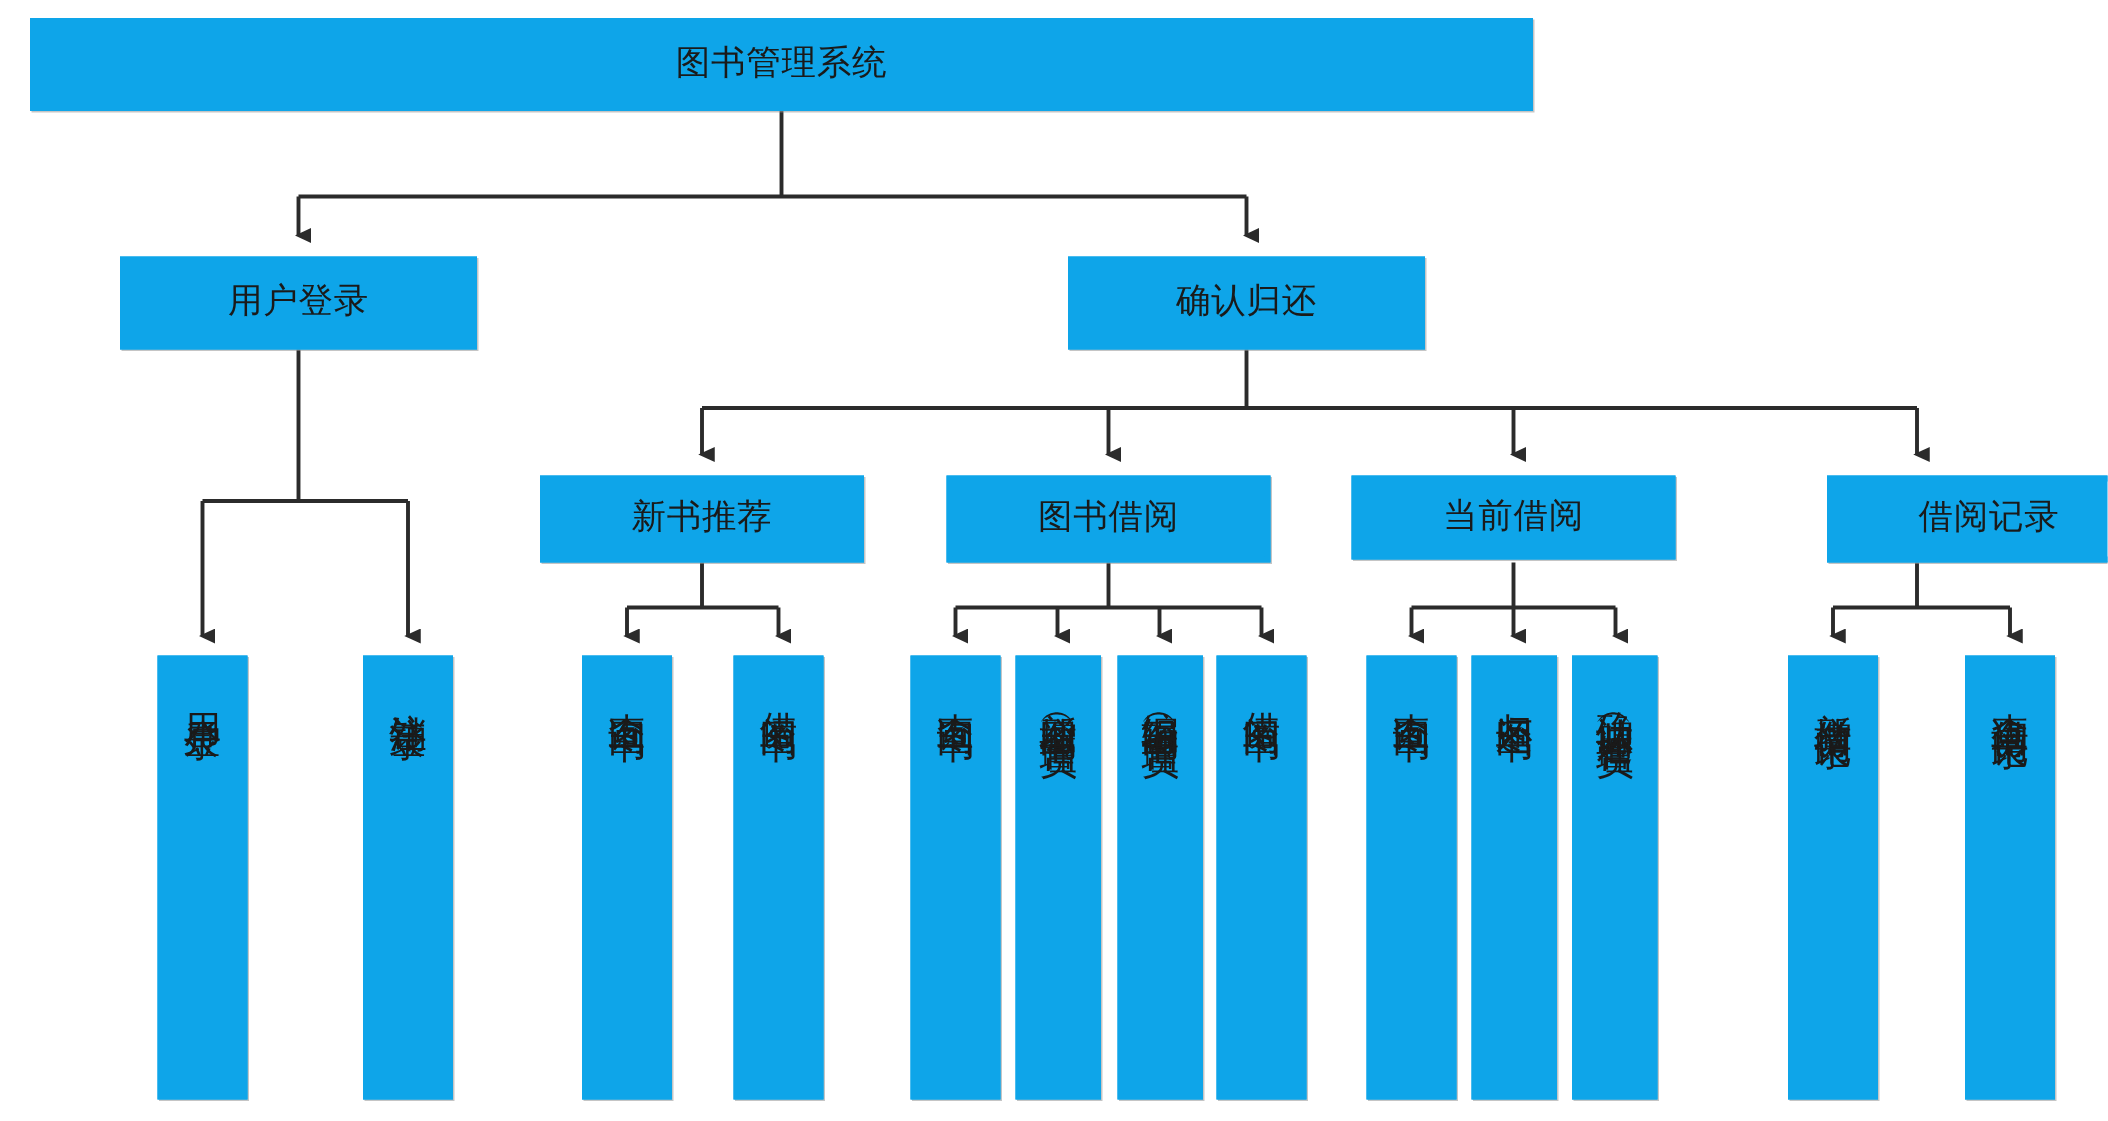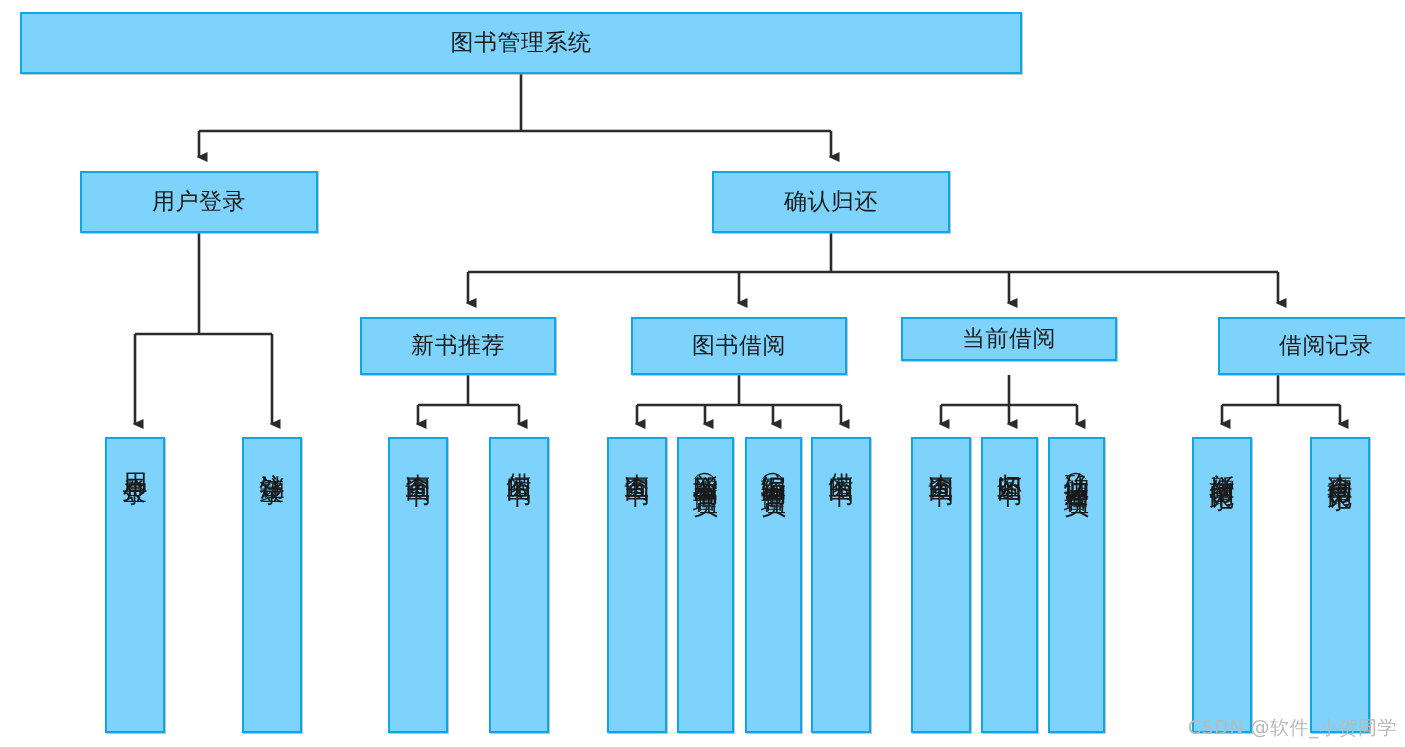--- a/index.html
+++ b/index.html
@@ -22,22 +22,22 @@
   svg#edges {
     position: absolute;
     left: 0;
     top: 0;
     width: 1405px;
     height: 747px;
   }
   .node {
     position: absolute;
     box-sizing: border-box;
-    background: #7dd3fc;
-    border: 2px solid #0ea5e9;
+    background: #0ea5e9;
+    border: 4px solid #0ea5e9;
     box-shadow: 1px 1px 0 0 rgba(150,150,150,0.55);
     display: flex;
     align-items: center;
     justify-content: center;
     z-index: 3;
   }
   .node .label {
     color: #1a1a1a;
     text-align: center;
     line-height: 1.12;
@@ -129,27 +129,27 @@
     <span class="label">图书管理系统</span>
   </div>
 
   <div class="node horiz" style="left:80px; top:171px; width:238px; height:62px;">
     <span class="label">用户登录</span>
   </div>
   <div class="node horiz" style="left:712px; top:171px; width:238px; height:62px;">
     <span class="label">确认归还</span>
   </div>
 
-  <div class="node horiz" style="left:360px; top:317px; width:196px; height:58px;">
+  <div class="node horiz" style="left:360px; top:317px; width:216px; height:58px;">
     <span class="label">新书推荐</span>
   </div>
   <div class="node horiz" style="left:631px; top:317px; width:216px; height:58px;">
     <span class="label">图书借阅</span>
   </div>
-  <div class="node horiz" style="left:901px; top:317px; width:216px; height:44px;">
+  <div class="node horiz" style="left:901px; top:317px; width:216px; height:56px;">
     <span class="label">当前借阅</span>
   </div>
   <div class="node horiz" style="left:1170px; top:317px; width:216px; height:58px;margin-left:48px;">
     <span class="label">借阅记录</span>
   </div>
 
   <div class="node vert" style="left:105px; top:437px; width:60px; height:296px;">
     <span class="label">用户登录</span>
   </div>
   <div class="node vert" style="left:242px; top:437px; width:60px; height:296px;">
@@ -186,15 +186,14 @@
     <span class="label">确认归还（管理员）</span>
   </div>
 
   <div class="node vert" style="left:1192px; top:437px; width:60px; height:296px;">
     <span class="label">新增借阅记录</span>
   </div>
   <div class="node vert" style="left:1310px; top:437px; width:60px; height:296px;">
     <span class="label">查询借阅记录</span>
   </div>
 
-  <div id="watermark">CSDN @软件_小贺同学</div>
 
 </div>
 
 </body></html>

